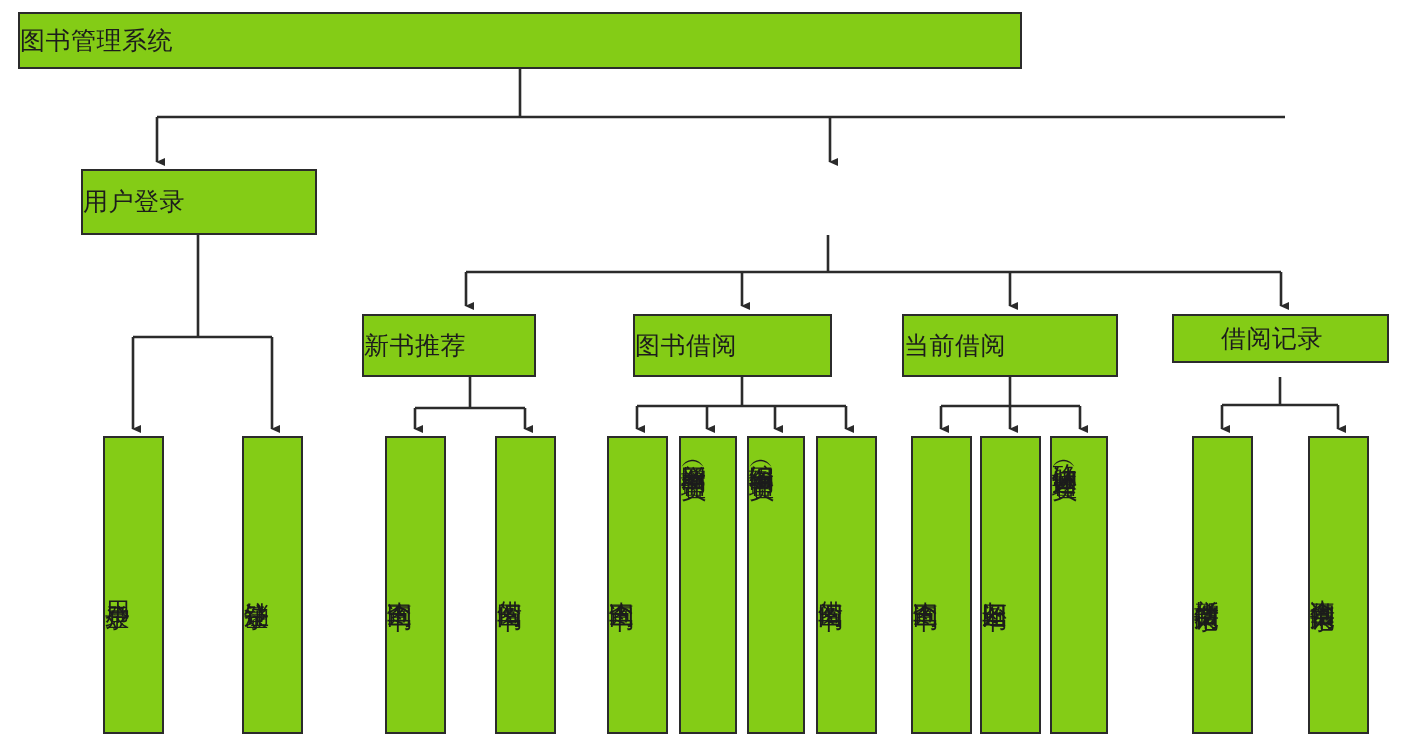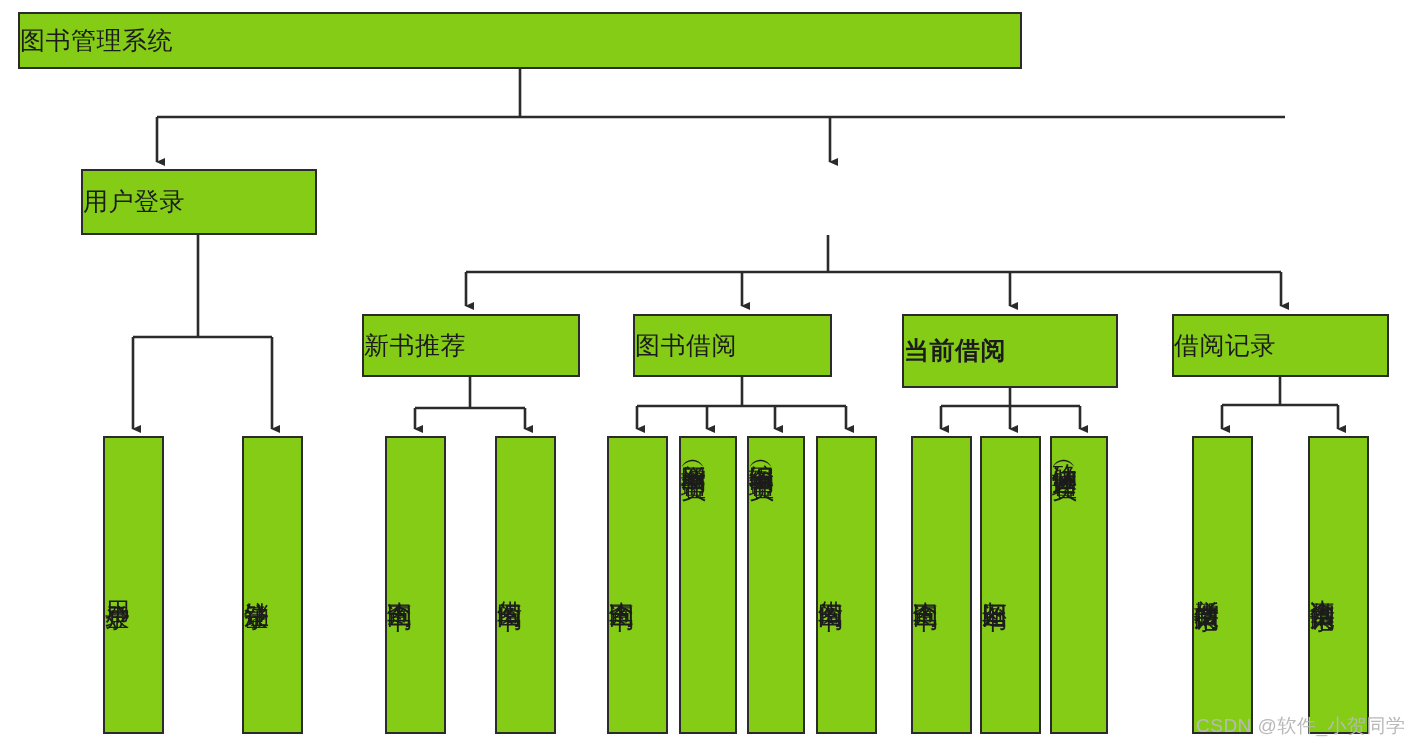--- a/index.html
+++ b/index.html
@@ -132,30 +132,30 @@
   </svg>
 
   <div class="node root horiz" style="left:18px; top:12px; width:1004px; height:57px;">
     <span class="label">图书管理系统</span>
   </div>
 
   <div class="node horiz" style="left:81px; top:169px; width:236px; height:66px;">
     <span class="label">用户登录</span>
   </div>
 
-  <div class="node horiz" style="left:362px; top:314px; width:218px; height:63px;">
+  <div class="node horiz" style="left:362px; top:314px; width:174px; height:63px;">
     <span class="label">新书推荐</span>
   </div>
   <div class="node horiz" style="left:633px; top:314px; width:199px; height:63px;">
     <span class="label">图书借阅</span>
   </div>
-  <div class="node horiz" style="left:902px; top:314px; width:216px; height:74px;font-weight:bold;">
+  <div class="node horiz" style="left:902px; top:314px; width:216px; height:63px;">
     <span class="label">当前借阅</span>
   </div>
-  <div class="node horiz" style="left:1172px; top:314px; width:217px; height:63px;">
+  <div class="node horiz" style="left:1172px; top:314px; width:217px; height:49px;padding-left:47px;">
     <span class="label">借阅记录</span>
   </div>
 
   <div class="node vert centered" style="left:103px; top:436px; width:61px; height:298px;">
     <span class="label">用户登录</span>
   </div>
   <div class="node vert centered" style="left:242px; top:436px; width:61px; height:298px;">
     <span class="label">注销登录</span>
   </div>
 
@@ -189,15 +189,14 @@
     <span class="label">确认归还（管理员）</span>
   </div>
 
   <div class="node vert centered" style="left:1192px; top:436px; width:61px; height:298px;">
     <span class="label">新增借阅记录</span>
   </div>
   <div class="node vert centered" style="left:1308px; top:436px; width:61px; height:298px;">
     <span class="label">查询借阅记录</span>
   </div>
 
-  <div class="watermark">CSDN @软件_小贺同学</div>
 
 </div>
 
 </body></html>

